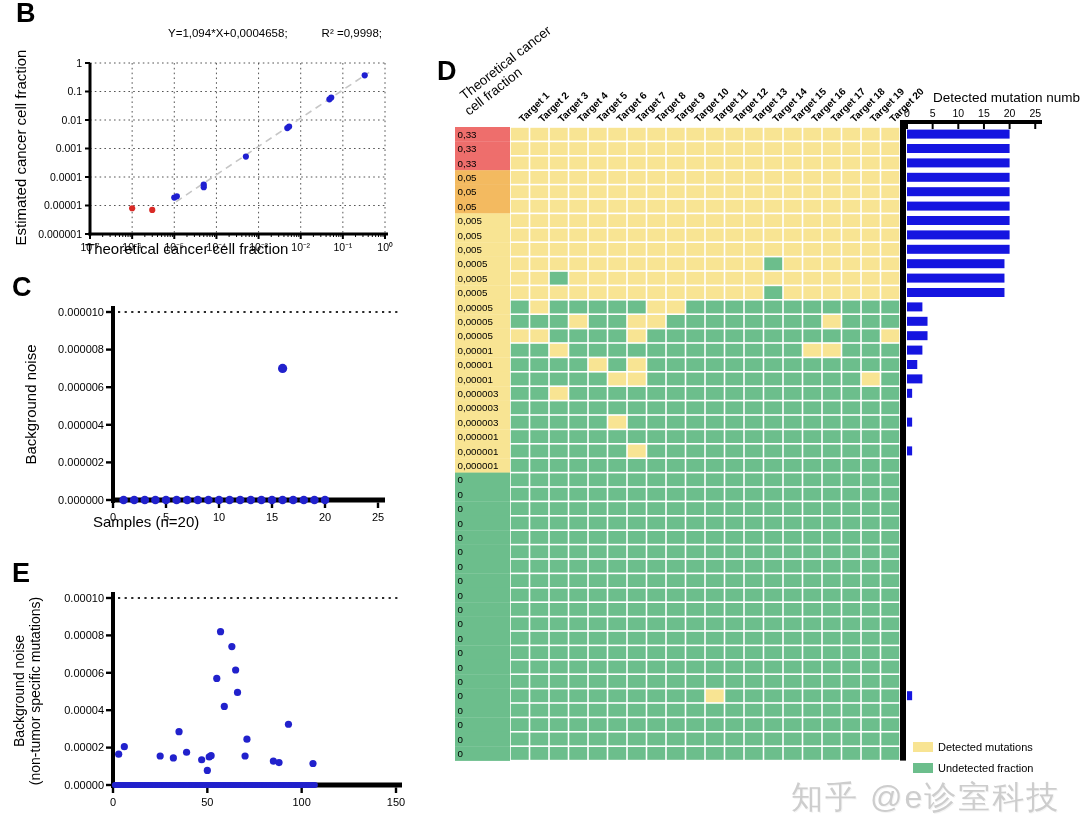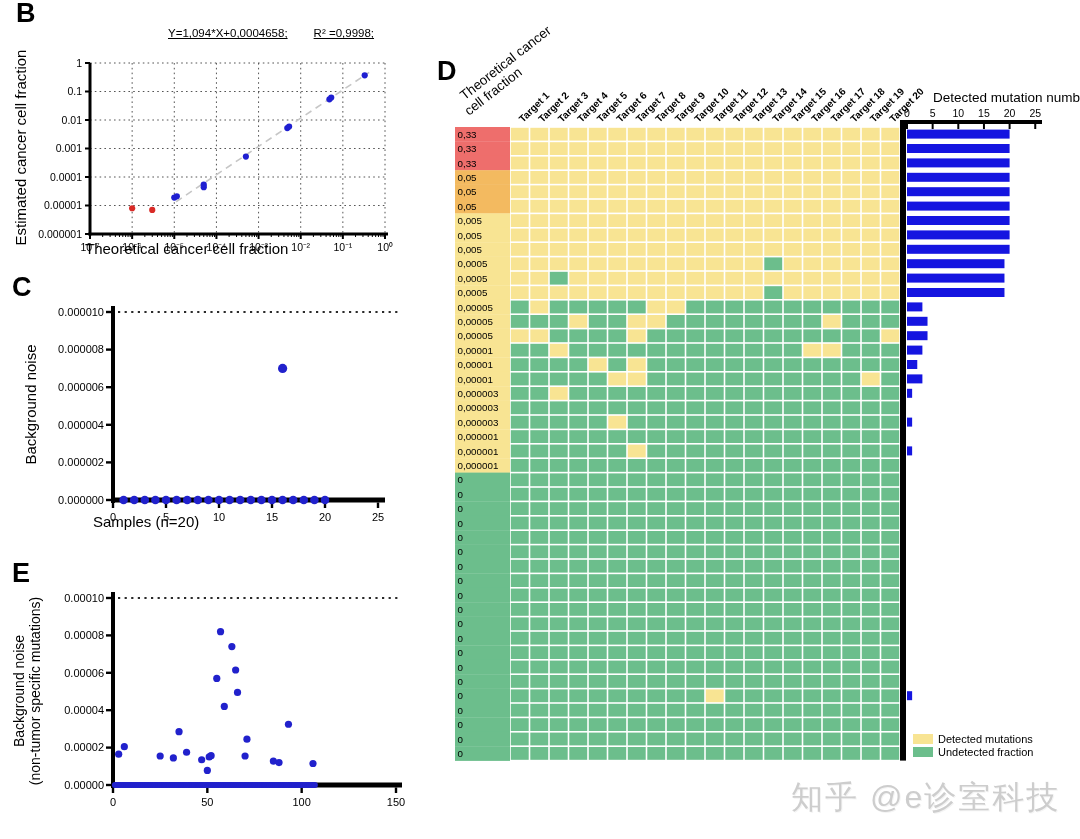--- a/index.html
+++ b/index.html
@@ -1,27 +1,27 @@
 <!DOCTYPE html>
 <html><head>
 <meta charset="utf-8">
 <style>
   html,body{margin:0;padding:0;background:#ffffff;}
   body{width:1080px;height:839px;font-family:"Liberation Sans",sans-serif;}
   #canvas{position:relative;width:1080px;height:839px;background:#ffffff;overflow:hidden;}
   .panel{position:absolute;}
   .plabel{position:absolute;font-size:27px;font-weight:700;color:#000;line-height:1;}
-  .eq{position:absolute;font-size:11.5px;color:#000;display:flex;gap:26px;white-space:nowrap;text-decoration:underline;}
+  .eq{position:absolute;font-size:11.5px;color:#000;display:flex;gap:34px;white-space:nowrap;}
   .vlabel{position:absolute;text-align:center;font-size:15px;color:#000;transform:rotate(-90deg);line-height:17px;}
   .xlabel{position:absolute;text-align:left;font-size:15px;color:#000;width:300px;}
   svg{position:absolute;overflow:visible;}
   svg text{font-family:"Liberation Sans",sans-serif;fill:#000;}
   .bartitle{position:absolute;font-size:13.5px;color:#000;white-space:nowrap;}
   .legend{position:absolute;font-size:11px;color:#000;}
-  .legend-row{display:flex;align-items:center;height:13px;}
+  .legend-row{display:flex;align-items:center;height:13px;margin-top:8px;}
   .swatch{width:20px;height:10px;margin-right:5px;display:inline-block;}
   .watermark{position:absolute;left:791px;top:776px;font-size:32px;color:#cdcdcd;
              text-shadow:1px 1px 0 #f4f4f4;letter-spacing:2px;}
 </style>
 </head>
 <body>
 
 <div id="canvas">
 
   <section class="panel" style="left:0;top:0;width:430px;height:270px;">

